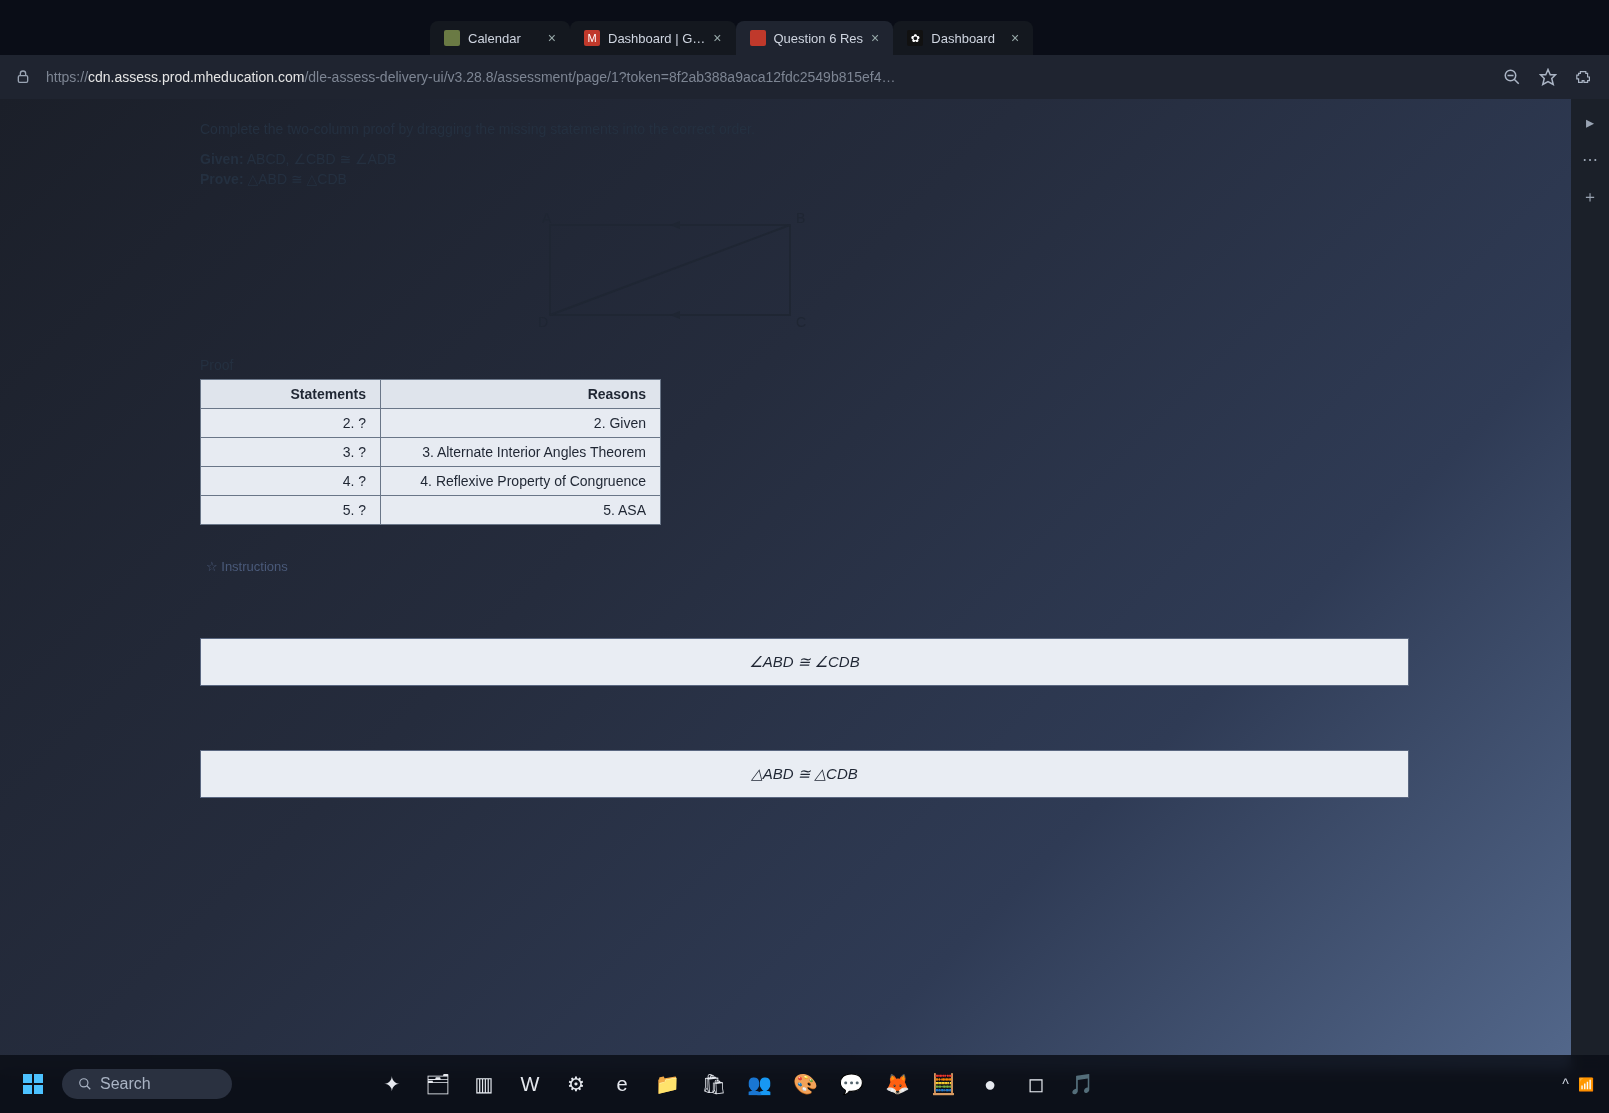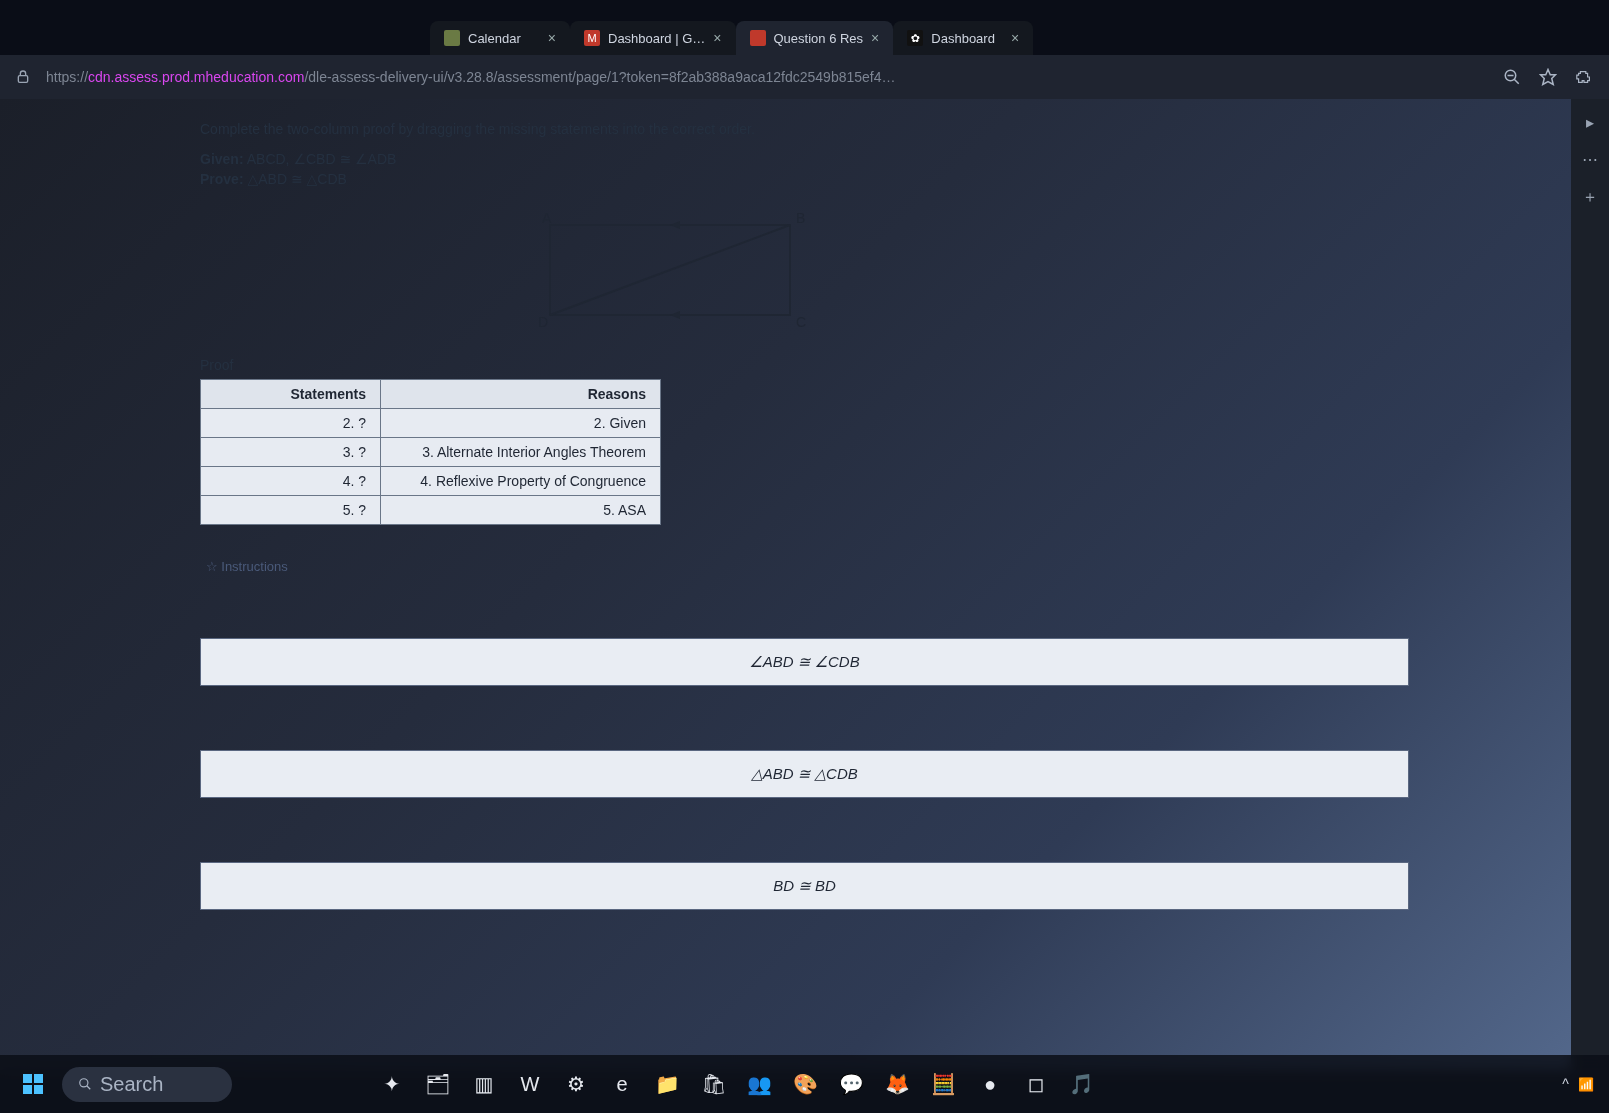--- a/index.html
+++ b/index.html
@@ -22,21 +22,21 @@
   .tab .title { flex:1; white-space:nowrap; overflow:hidden; text-overflow:ellipsis; }
   .tab .x { font-size:14px; color:#9aa; cursor:pointer; }
 
   .addrbar {
     height: 44px; background: #1f2430; display:flex; align-items:center;
     padding: 0 14px; gap:14px; color:#c8ced8; font-size:14px;
   }
   .addrbar .lock { width:18px; height:18px; display:flex;align-items:center;justify-content:center;color:#9aa; }
   .addrbar .url { flex:1; white-space:nowrap; overflow:hidden; text-overflow:ellipsis; }
   .addrbar .url .dim { color:#7d8593; }
-  .addrbar .url .host { color:#d946ef; }
+  .addrbar .url .host { color:#e5e5e5; }
   .addrbar .ico { width:22px;height:22px;display:flex;align-items:center;justify-content:center;color:#aab; cursor:pointer;}
 
   
   .page {
     position: relative;
     height: calc(1113px - 40px - 44px - 58px);
     background: linear-gradient(135deg,#1b1f29 0%,#252c3d 40%,#2f3b55 70%,#556a8e 100%);
     overflow: hidden;
   }
   .content-wrap { padding: 22px 200px 40px 200px; color:#1f2633; }
@@ -74,21 +74,21 @@
 
   
   .taskbar {
     position:absolute; left:0; right:0; bottom:0; height:58px;
     background: rgba(10,14,22,0.85); backdrop-filter: blur(6px);
     display:flex; align-items:center; padding:0 14px; gap:10px;
   }
   .taskbar .start { width:38px;height:38px;border-radius:6px;display:flex;align-items:center;justify-content:center;cursor:pointer;}
   .taskbar .search {
     display:flex;align-items:center;gap:8px;background:#2a3140;border-radius:20px;
-    padding:6px 16px;color:#aab4c4;font-size:20px;cursor:text;width:170px;
+    padding:6px 16px;color:#aab4c4;font-size:16px;cursor:text;width:170px;
   }
   .taskbar .spacer { width:120px; }
   .task-icon {
     width:40px;height:40px;border-radius:6px;display:flex;align-items:center;justify-content:center;
     cursor:pointer;font-size:20px;color:#e6e9ef;
   }
   .taskbar .tray { margin-left:auto; display:flex; align-items:center; gap:10px; color:#cfd5e0; font-size:13px;}
   .tray .chev{font-size:14px;}
 
   .right-rail {
@@ -216,21 +216,20 @@
             <td class="rs">5. ASA</td>
           </tr>
         </tbody>
     </table>
 
     <div class="instructions-link">☆ Instructions</div>
 
     <div class="drag-items" id="drag-items">
         <div class="drag-item"><span class="math">∠ABD ≅ ∠CDB</span></div>
         <div class="drag-item"><span class="math">△ABD ≅ △CDB</span></div>
-        <div class="drag-item"><span class="math">BD ≅ BD</span></div>
       </div>
   </div>
 </div>
 
 <div class="taskbar">
   <div class="start">
     <svg width="24" height="24" viewBox="0 0 24 24">
         <rect x="2" y="2" width="9" height="9" fill="#4cc2ff"></rect>
         <rect x="13" y="2" width="9" height="9" fill="#4cc2ff"></rect>
         <rect x="2" y="13" width="9" height="9" fill="#4cc2ff"></rect>

